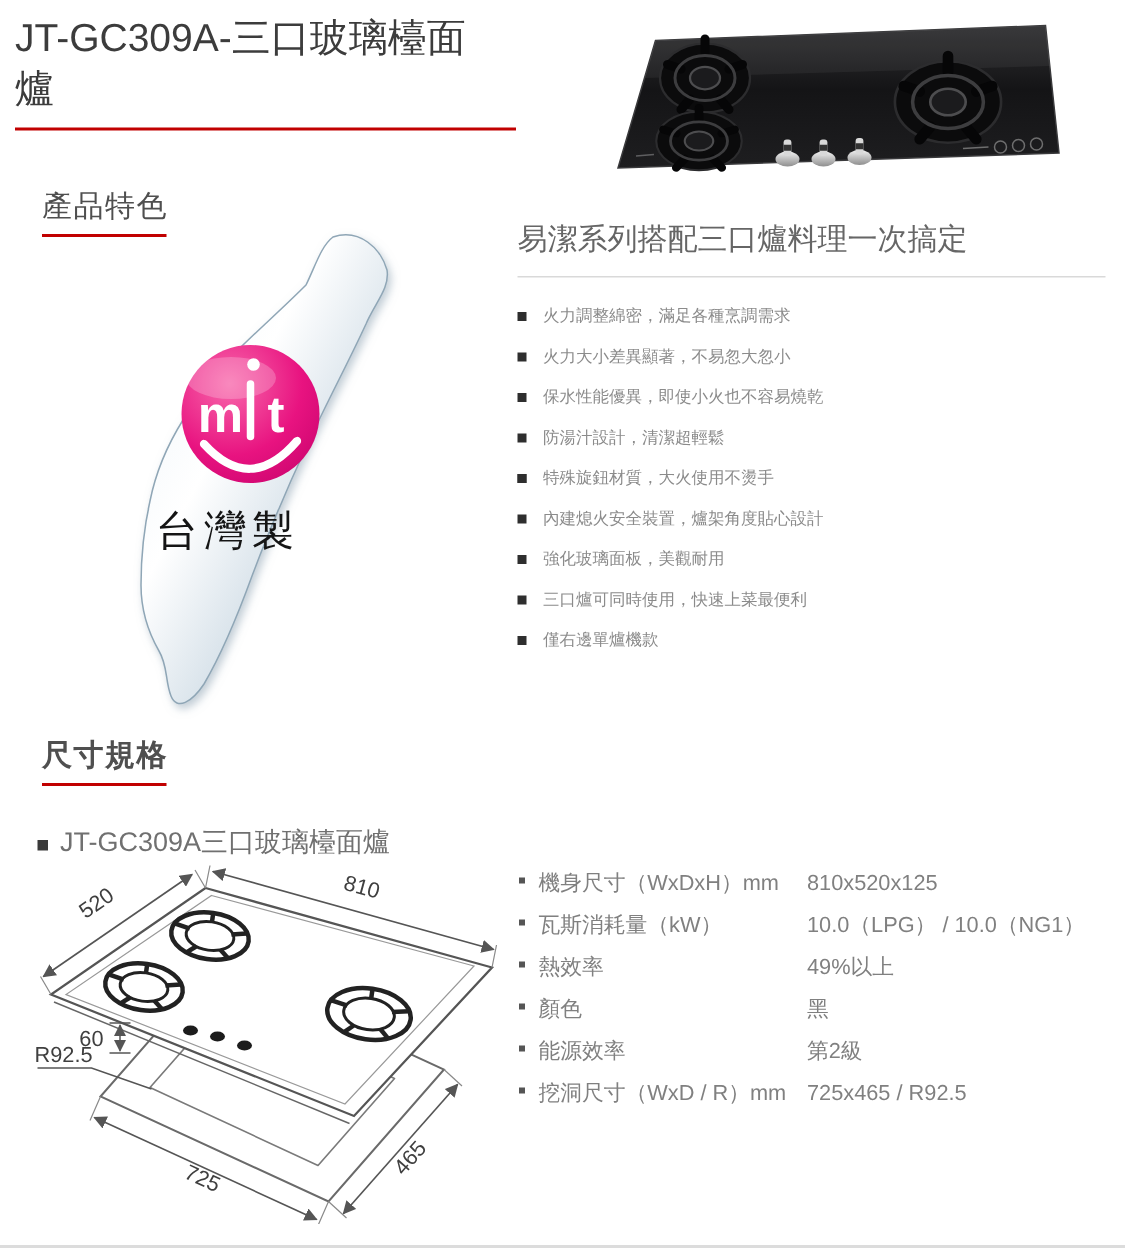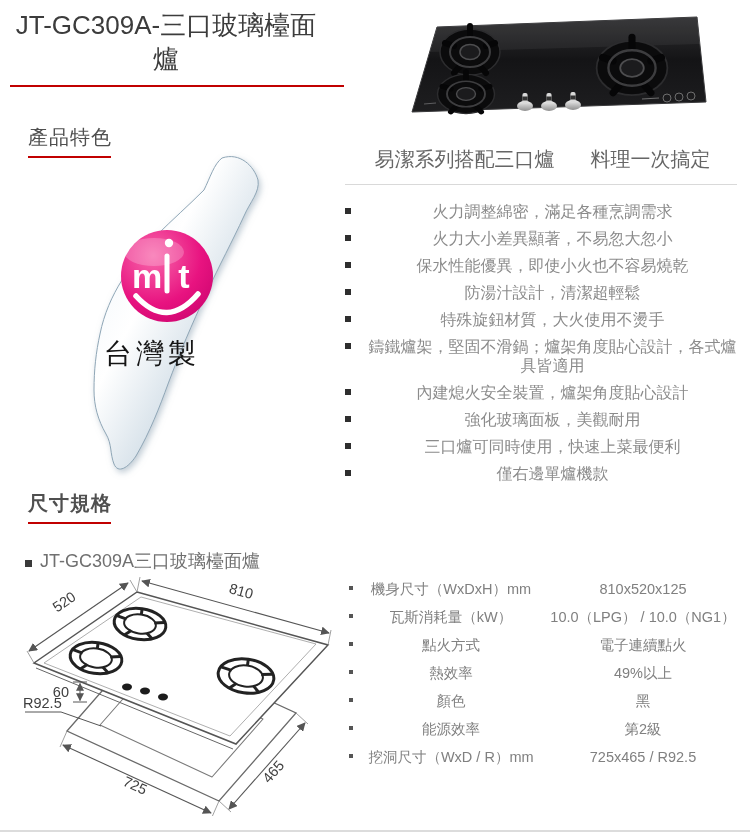--- a/index.html
+++ b/index.html
@@ -4,21 +4,20 @@
 <style>
   * { box-sizing: border-box; margin: 0; padding: 0; }
   html,body { background:#ffffff; }
   .page {
     position: relative;
     width: 750px;
     height: 834px;
     background: #ffffff;
     overflow: hidden;
     font-family: "Liberation Sans", "DejaVu Sans", sans-serif;
-    text-align: center;
   }
   
   .title {
     position: absolute; left: 10px; top: 8px; width: 312px;
     font-size: 26px; font-weight: 400; color: #3c3c3c; line-height: 34px;
   }
   .title-rule {
     position: absolute; left: 10px; top: 85px; width: 334px; height: 2px;
     background: #c10000;
   }
@@ -38,30 +37,30 @@
   .sec-rule.dims-r     { top: 522px; }
 
   
   .taiwan { position: absolute; left: 72px; top: 148px; width: 215px; height: 335px; }
 
   
   .sub-h {
     position: absolute; left: 345px; top: 146px; width: 395px;
     font-size: 20px; color: #666666; white-space: nowrap;
   }
-  .sub-h .right-part { margin-left: 36px; }
+  .sub-h .right-part { }
   .sub-rule {
     position: absolute; left: 345px; top: 184px; width: 392px; height: 1px;
     background: #d9d9d9;
   }
   .features-list {
     position: absolute; left: 345px; top: 202px; width: 398px; list-style: none;
   }
   .feat { position: relative; padding-left: 17px; margin-bottom: 8px;
-          font-size: 16px; line-height: 19px; color: #8b8b8b; }
+          font-size: 11px; line-height: 19px; color: #8b8b8b; }
   .feat .sq { position: absolute; left: 0; top: 6px; width: 6px; height: 6px; background: #2e2e2e; }
 
   
   .model-line { position: absolute; left: 25px; top: 549px; font-size: 18px; color: #707070; }
   .model-line .sq { display: inline-block; width: 7px; height: 7px; background: #3a3a3a; margin-right: 8px; }
   .drawing { position: absolute; left: 3px; top: 576px; width: 342px; height: 240px; }
 
   .specs { position: absolute; left: 346px; top: 580px; width: 402px; }
   .spec-row { margin-bottom: 9px; font-size: 14.5px; line-height: 19px; color: #808080; }
   .spec-sq { display: inline-block; width: 4px; height: 4px; background: #555; vertical-align: 4px; margin-right: 9px; }
@@ -196,24 +195,20 @@
 
       <li class="feat">
         <span class="sq"></span>
       </li>
 
       <li class="feat">
         <span class="sq"></span>
         <span>特殊旋鈕材質，大火使用不燙手</span>
       </li>
 
-      <li class="feat">
-        <span class="sq"></span>
-        <span>鑄鐵爐架，堅固不滑鍋；爐架角度貼心設計，各式爐具皆適用</span>
-      </li>
 
       <li class="feat">
         <span class="sq"></span>
         <span>內建熄火安全裝置，爐架角度貼心設計</span>
       </li>
 
       <li class="feat">
         <span class="sq"></span>
         <span>強化玻璃面板，美觀耐用</span>
       </li>
@@ -328,23 +323,20 @@
   <div class="specs">
 
       <div class="spec-row">
         <span class="spec-sq"></span><span class="spec-label">機身尺寸（WxDxH）mm</span><span class="spec-value">810x520x125</span>
       </div>
 
       <div class="spec-row">
         <span class="spec-sq"></span><span class="spec-label">瓦斯消耗量（kW）</span><span class="spec-value">10.0（LPG） / 10.0（NG1）</span>
       </div>
 
-      <div class="spec-row">
-        <span class="spec-sq"></span><span class="spec-label">點火方式</span><span class="spec-value">電子連續點火</span>
-      </div>
 
       <div class="spec-row">
         <span class="spec-sq"></span><span class="spec-label">熱效率</span><span class="spec-value">49%以上</span>
       </div>
 
 
       <div class="spec-row">
         <span class="spec-sq"></span><span class="spec-label">顏色</span><span class="spec-value">黑</span>
       </div>
 

